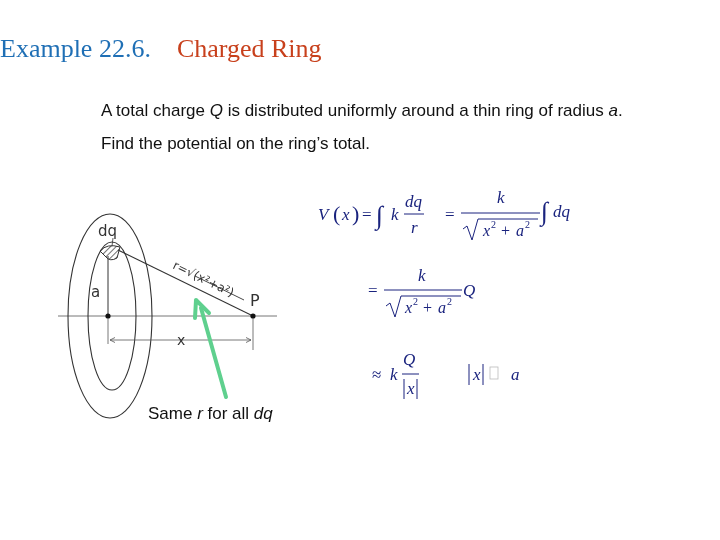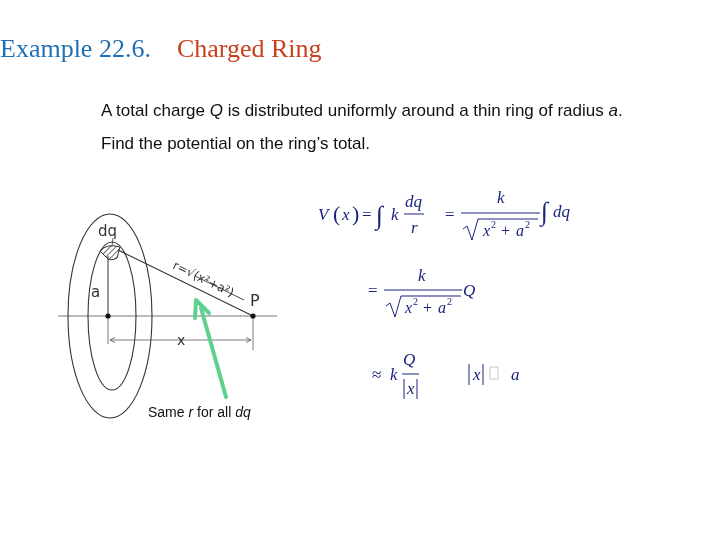--- a/index.html
+++ b/index.html
@@ -12,21 +12,21 @@
   .title .t1 { color: #1f6fb5; }
   .title .sep { display: inline-block; width: 26px; }
   .title .t2 { color: #c8401c; }
   .para {
     position: absolute; left: 58px; font-family: "Liberation Sans", "DejaVu Sans", sans-serif;
     font-size: 17px; color: #111; line-height: 20px; white-space: nowrap; margin-left: 43px;
   }
   .para i { font-style: italic; }
   .caption {
     position: absolute; left: 148px; top: 404px; font-family: "Liberation Sans", "DejaVu Sans", sans-serif;
-    font-size: 14px; color: #111; white-space: nowrap;
+    font-size: 17px; color: #111; white-space: nowrap;
   }
   .caption i { font-style: italic; }
   svg text { user-select: none; }
 </style>
 </head>
 <body>
 
 <div class="title">
   <span class="t1">Example 22.6.</span><span class="sep"></span><span class="t2">Charged Ring</span>
 </div>

